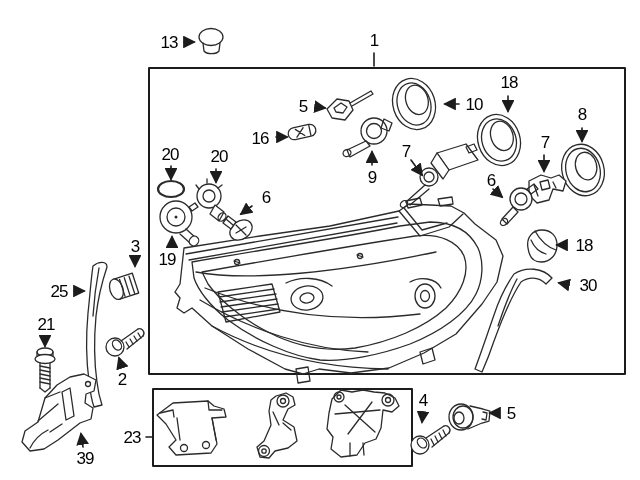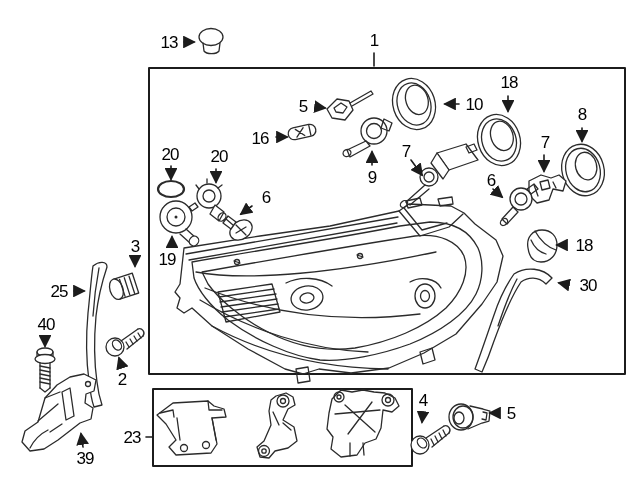--- a/index.html
+++ b/index.html
@@ -316,15 +316,15 @@
   <div class="co" style="left:219px; top:156px">20</div>
   <div class="co" style="left:260px; top:138px">16</div>
   <div class="co" style="left:303px; top:106px">5</div>
   <div class="co" style="left:584px; top:245px">18</div>
   <div class="co" style="left:167px; top:259px">19</div>
   <div class="co" style="left:170px; top:154px">20</div>
   <div class="co" style="left:59px;  top:291px">25</div>
   <div class="co" style="left:588px; top:285px">30</div>
   <div class="co" style="left:132px; top:437px">23</div>
   <div class="co" style="left:85px;  top:458px">39</div>
-  <div class="co" style="left:46px;  top:324px">40</div>
+  <div class="co" style="left:46px;  top:324px">21</div>
 
 </div>
 
 </body></html>

